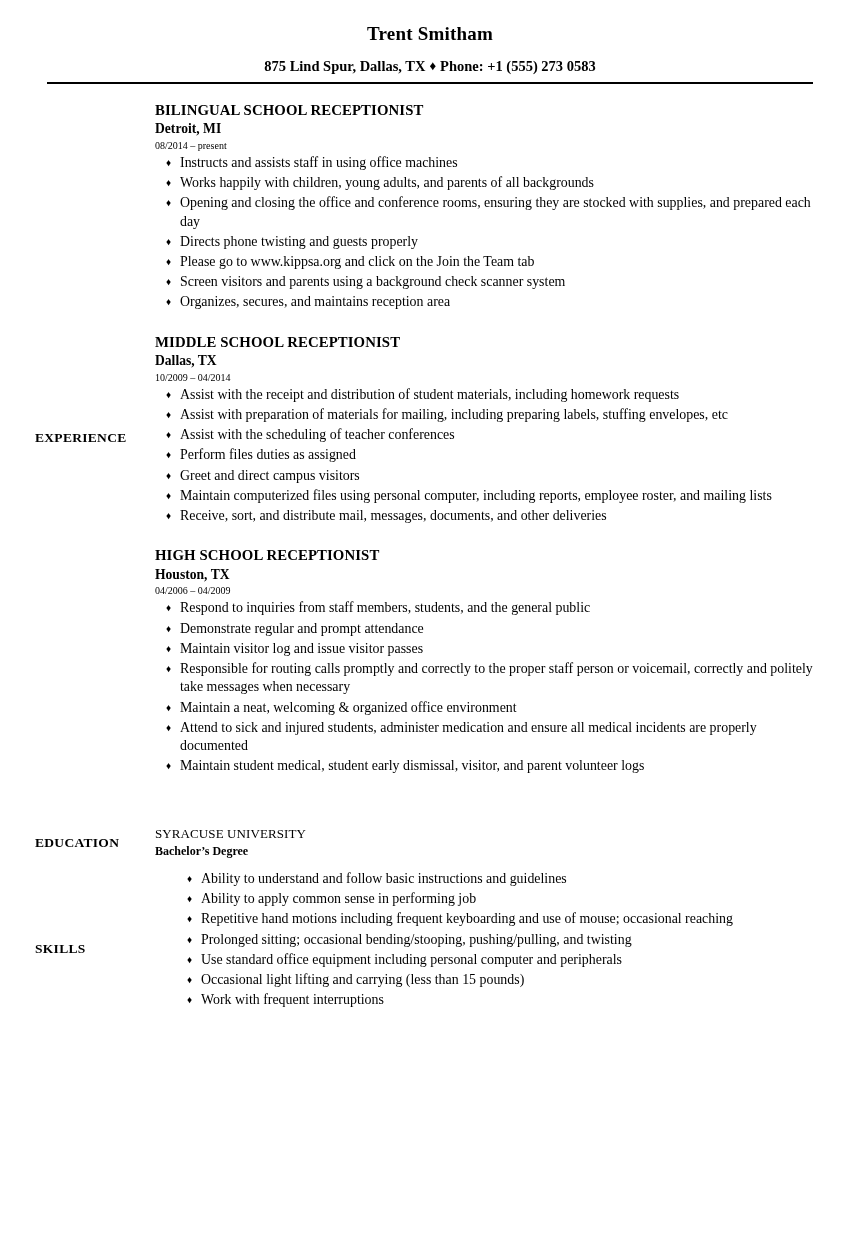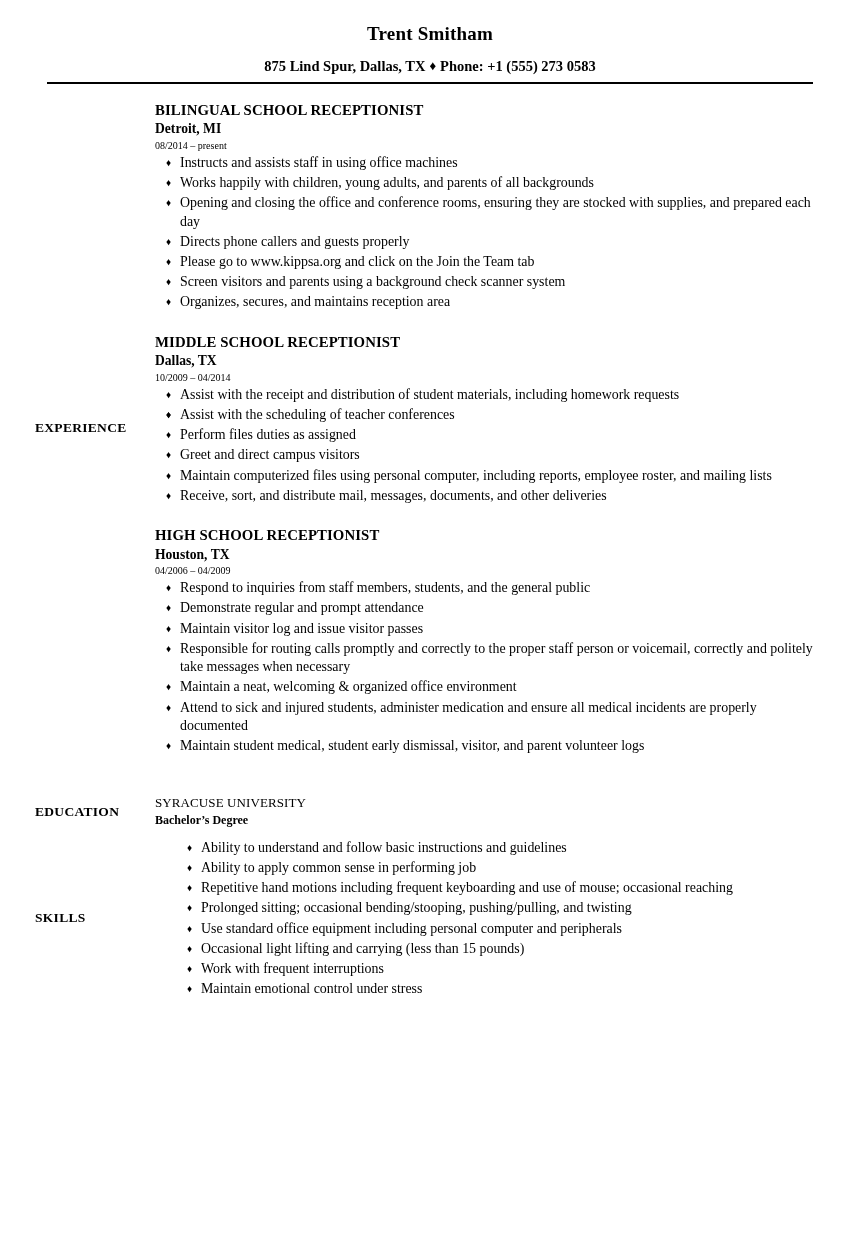--- a/index.html
+++ b/index.html
@@ -130,21 +130,21 @@
     font-weight: normal;
     letter-spacing: 0.1px;
     line-height: 1.38;
   }
   .edu-degree {
     font-size: 12px;
     font-weight: bold;
     line-height: 1.4;
   }
 
-  .section-education { margin-top: 39px; }
+  .section-education { margin-top: 50px; }
   .section-skills { margin-top: 8px; gap: 21px; }
 </style>
 </head>
 <body>
 
 <div class="page">
 
   <div class="header">
     <div class="cand-name">Trent Smitham</div>
     <div class="contact-line">
@@ -160,34 +160,34 @@
       <div class="section-body">
 
         <div class="job">
           <div class="job-title">BILINGUAL SCHOOL RECEPTIONIST</div>
           <div class="job-location">Detroit, MI</div>
           <div class="job-dates">08/2014 – present</div>
           <ul class="bullets">
             <li><span class="bullet-mark">♦</span><span>Instructs and assists staff in using office machines</span></li>
             <li><span class="bullet-mark">♦</span><span>Works happily with children, young adults, and parents of all backgrounds</span></li>
             <li><span class="bullet-mark">♦</span><span>Opening and closing the office and conference rooms, ensuring they are stocked with supplies, and prepared each day</span></li>
-            <li><span class="bullet-mark">♦</span><span>Directs phone callers and guests properly</span></li>
+            <li><span class="bullet-mark">♦</span><span>Directs phone twisting and guests properly</span></li>
             <li><span class="bullet-mark">♦</span><span>Please go to www.kippsa.org and click on the Join the Team tab</span></li>
             <li><span class="bullet-mark">♦</span><span>Screen visitors and parents using a background check scanner system</span></li>
             <li><span class="bullet-mark">♦</span><span>Organizes, secures, and maintains reception area</span></li>
           </ul>
         </div>
 
         <div class="job">
           <div class="job-title">MIDDLE SCHOOL RECEPTIONIST</div>
           <div class="job-location">Dallas, TX</div>
           <div class="job-dates">10/2009 – 04/2014</div>
           <ul class="bullets">
             <li><span class="bullet-mark">♦</span><span>Assist with the receipt and distribution of student materials, including homework requests</span></li>
-            <li><span class="bullet-mark">♦</span></li>
+            <li><span class="bullet-mark">♦</span><span>Assist with preparation of materials for mailing, including preparing labels, stuffing envelopes, etc</span></li>
             <li><span class="bullet-mark">♦</span><span>Assist with the scheduling of teacher conferences</span></li>
             <li><span class="bullet-mark">♦</span><span>Perform files duties as assigned</span></li>
             <li><span class="bullet-mark">♦</span><span>Greet and direct campus visitors</span></li>
             <li><span class="bullet-mark">♦</span><span>Maintain computerized files using personal computer, including reports, employee roster, and mailing lists</span></li>
             <li><span class="bullet-mark">♦</span><span>Receive, sort, and distribute mail, messages, documents, and other deliveries</span></li>
           </ul>
         </div>
 
         <div class="job">
           <div class="job-title">HIGH SCHOOL RECEPTIONIST</div>

